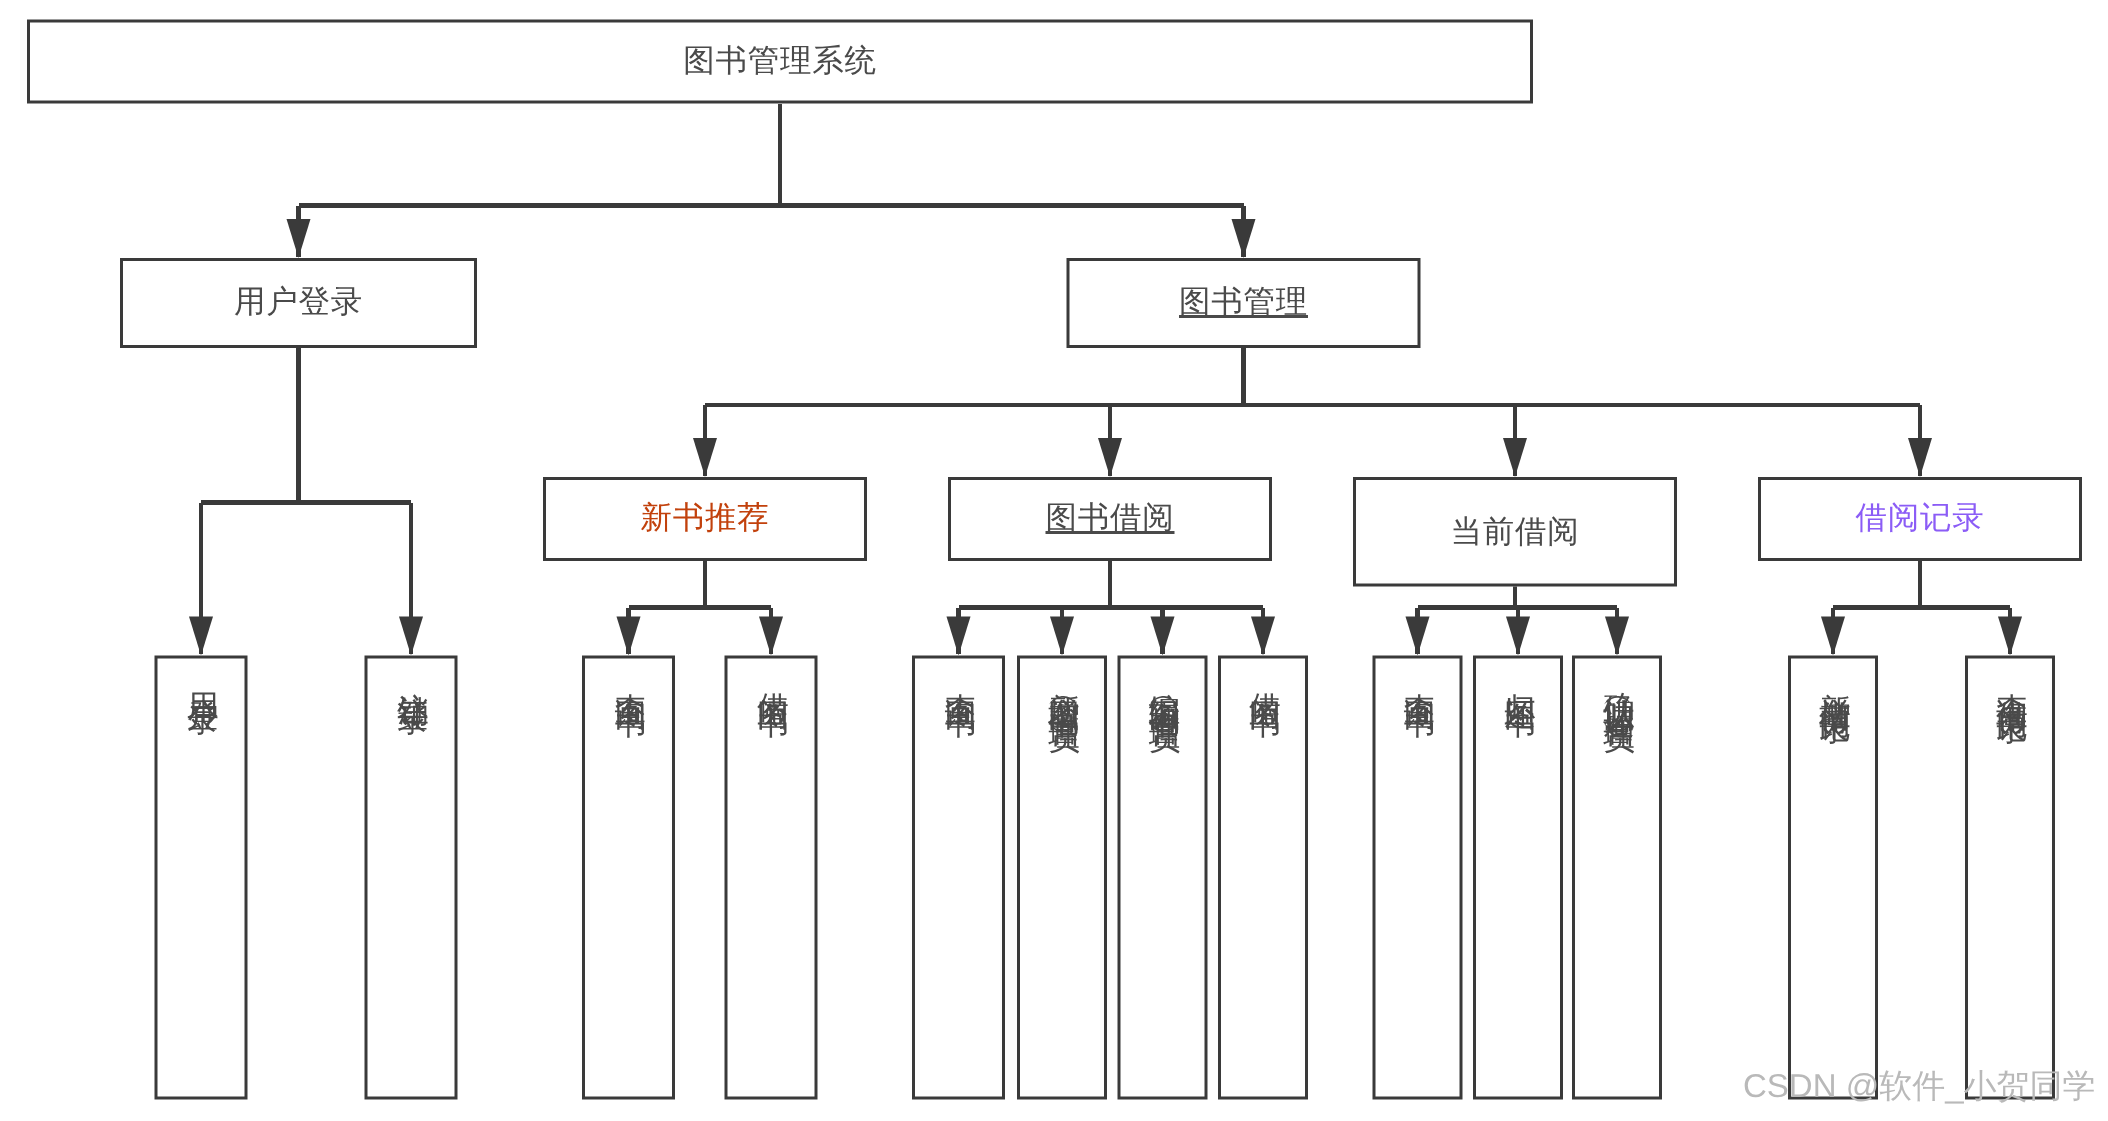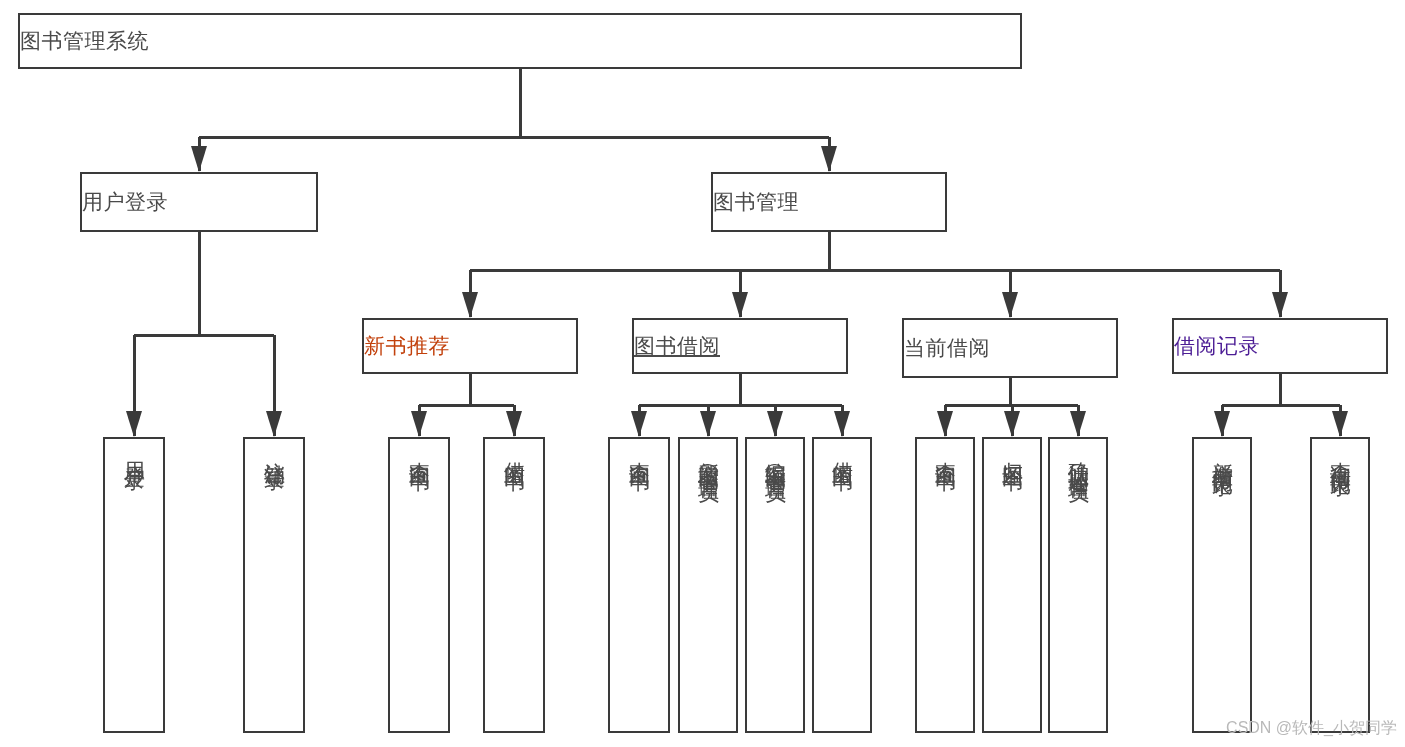--- a/index.html
+++ b/index.html
@@ -26,21 +26,21 @@
     height: 747px;
     pointer-events: none;
   }
   .node {
     position: absolute;
     box-sizing: border-box;
     border: 2.5px solid #3a3a3a;
     background: #ffffff;
     display: flex;
     align-items: center;
-    justify-content: flex-start;
+    justify-content: center;
     color: #4a4a4a;
     z-index: 2;
   }
   .node .label {
     color: #4a4a4a;
     letter-spacing: 0.5px;
   }
   .node.horiz .label {
     font-size: 21px;
     line-height: 1.1;
@@ -57,21 +57,21 @@
     font-size: 21px;
     line-height: 1.18;
     letter-spacing: 3px;
     white-space: nowrap;
     text-align: left;
   }
   .watermark {
     position: absolute;
     right: 8px;
     bottom: 8px;
-    font-size: 16px;
+    font-size: 22px;
     color: #b9b9b9;
     z-index: 5;
     white-space: nowrap;
     font-family: "Liberation Sans", "DejaVu Sans", sans-serif;
     margin-top: 32px;
   }
 </style>
 </head>
 <body>
 
@@ -132,34 +132,34 @@
       <path d="M1332,411 L1348,411 L1340,437 Z" fill="#3a3a3a"></path>
     </svg>
 
   <div id="nodes">
       <div class="node horiz" style="left: 18px; top: 13px; width: 1004px; height: 56px; border-color: rgb(58, 58, 58); background: rgb(255, 255, 255);">
         <span class="label" style="color: rgb(74, 74, 74);">图书管理系统</span>
       </div>
       <div class="node horiz" style="left: 80px; top: 172px; width: 238px; height: 60px; border-color: rgb(58, 58, 58); background: rgb(255, 255, 255);">
         <span class="label" style="color: rgb(74, 74, 74);">用户登录</span>
       </div>
-      <div class="node horiz" style="left: 711px; top: 172px; width: 236px; height: 60px; border-color: rgb(58, 58, 58); background: rgb(255, 255, 255);">
+      <div class="node horiz" style="left: 711px; top: 172px; width: 236px; height: 60px; border-color: rgb(58, 58, 58); background: rgb(255, 255, 255); text-decoration: underline;">
         <span class="label" style="color: rgb(74, 74, 74);">图书管理</span>
       </div>
       <div class="node horiz" style="left: 362px; top: 318px; width: 216px; height: 56px; border-color: rgb(58, 58, 58); background: rgb(255, 255, 255);">
         <span class="label" style="color: #c2410c;">新书推荐</span>
       </div>
       <div class="node horiz" style="left: 632px; top: 318px; width: 216px; height: 56px; border-color: rgb(58, 58, 58); background: rgb(255, 255, 255); text-decoration: underline;">
         <span class="label" style="color: rgb(74, 74, 74);">图书借阅</span>
       </div>
-      <div class="node horiz" style="left: 902px; top: 318px; width: 216px; height: 60px; border-color: rgb(58, 58, 58); background: rgb(255, 255, 255);">
+      <div class="node horiz" style="left: 902px; top: 318px; width: 216px; height: 73px; border-color: rgb(58, 58, 58); background: rgb(255, 255, 255);">
         <span class="label" style="color: rgb(74, 74, 74);">当前借阅</span>
       </div>
       <div class="node horiz" style="left: 1172px; top: 318px; width: 216px; height: 56px; border-color: rgb(58, 58, 58); background: rgb(255, 255, 255);">
-        <span class="label" style="color: #4c1d95;">借阅记录</span>
+        <span class="label" style="color: #8b5cf6;">借阅记录</span>
       </div>
       <div class="node vert" style="left: 103px; top: 437px; width: 62px; height: 296px; border-color: rgb(58, 58, 58); background: rgb(255, 255, 255);">
         <span class="label" style="color: rgb(74, 74, 74);">用户登录</span>
       </div>
       <div class="node vert" style="left: 243px; top: 437px; width: 62px; height: 296px; border-color: rgb(58, 58, 58); background: rgb(255, 255, 255);">
         <span class="label" style="color: rgb(74, 74, 74);">注销登录</span>
       </div>
       <div class="node vert" style="left: 388px; top: 437px; width: 62px; height: 296px; border-color: rgb(58, 58, 58); background: rgb(255, 255, 255);">
         <span class="label" style="color: rgb(74, 74, 74);">查询图书</span>
       </div>

